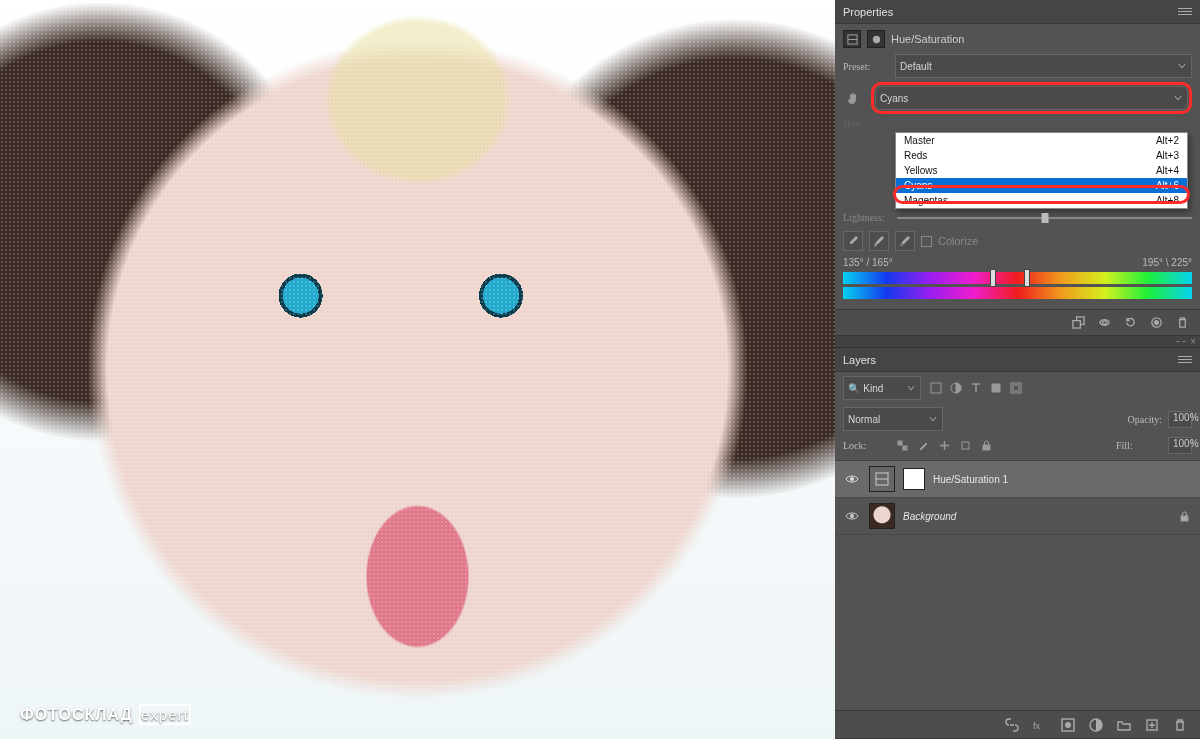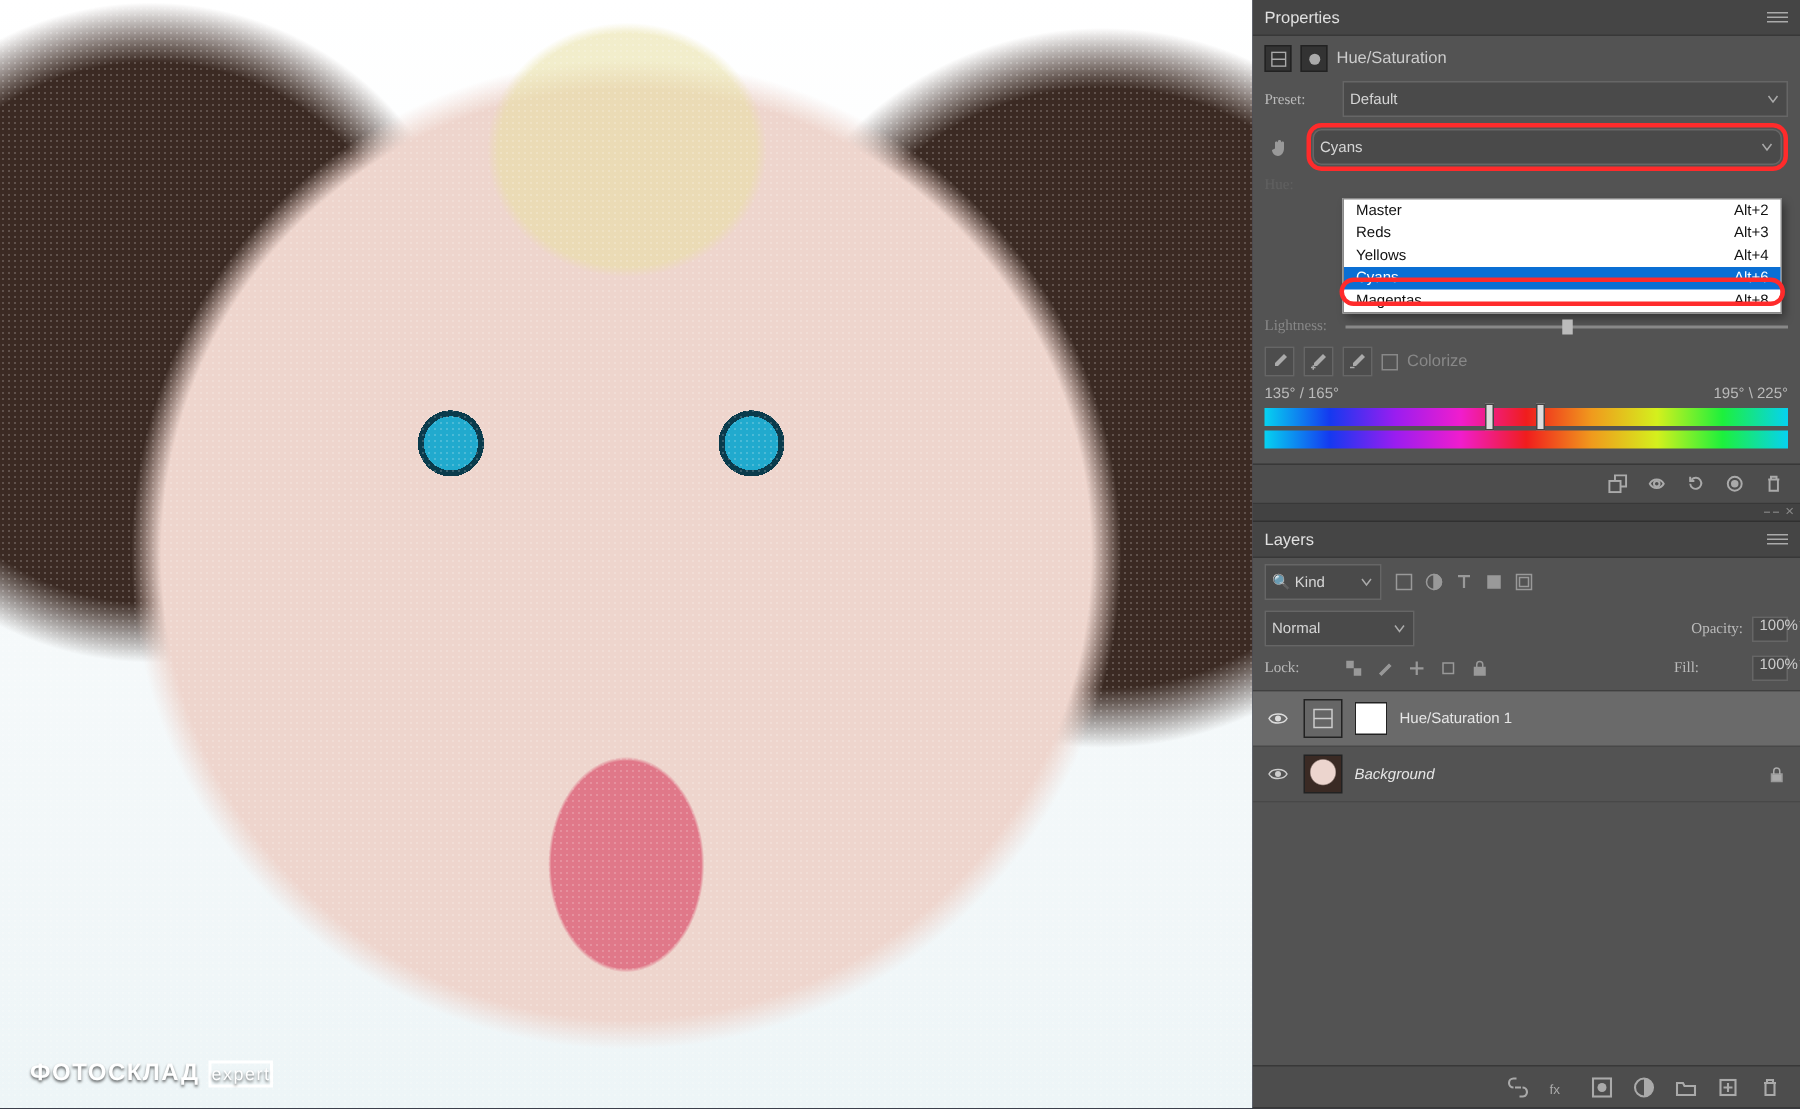--- a/index.html
+++ b/index.html
@@ -1,37 +1,37 @@
 <!DOCTYPE html>
 <html><head>
 <meta charset="utf-8">
 <style>
 * { box-sizing: border-box; margin: 0; padding: 0; font-family: "Segoe UI", Arial, sans-serif; }
 body { width: 1200px; height: 739px; display: flex; background: #424242; overflow: hidden; }
 
-.canvas { width: 835px; height: 739px; background: #0f172a; position: relative; overflow: hidden; }
+.canvas { width: 835px; height: 739px; background: #0369a1; position: relative; overflow: hidden; }
 .portrait {
   position:absolute; inset:0;
   background:
     radial-gradient(circle at 36% 40%, #2ba8c8 0 18px, #0e3a4a 18px 22px, transparent 22px),
     radial-gradient(circle at 60% 40%, #2ba8c8 0 18px, #0e3a4a 18px 22px, transparent 22px),
     radial-gradient(farthest-side at 50% 78%, #d97a8a 0 50px, transparent 52px),
     radial-gradient(circle at 50% 50%, #ecd5ce 0 310px, transparent 330px),
     radial-gradient(circle at 12% 30%, #3a2a24 0 180px, transparent 220px),
     radial-gradient(circle at 88% 35%, #3a2a24 0 200px, transparent 240px),
     linear-gradient(#fff,#eef5f7);
   filter: saturate(1.1);
 }
 .frost { position:absolute; inset:0; background-image:
   radial-gradient(rgba(255,255,255,.85) 1px, transparent 1px); background-size: 4px 4px; opacity:.22; }
 .hair-highlight { position:absolute; top:0; left:50%; width:220px; height:200px; transform:translateX(-50%);
   background: radial-gradient(ellipse at center, #e8e0a2 0 55%, transparent 60%); opacity:.55; }
 .watermark { position:absolute; bottom:14px; left:20px; color:#fff; font-weight:800; letter-spacing:1px;
   text-shadow:0 1px 2px rgba(0,0,0,.6); display:flex; align-items:center; gap:6px; }
-.watermark .box { border:2px solid #fff; padding:0 0; font-weight:500; font-size:12px; }
+.watermark .box { border:2px solid #fff; padding:0 0; font-weight:500; font-size:15px; }
 
 .sidebar { flex:1; display:flex; flex-direction:column; background:#535353; color:#ccc; font-size:11px; }
 
 .panel { background:#535353; border-bottom:1px solid #383838; }
 .panel-head { display:flex; align-items:center; height:24px; padding:0 8px; background:#454545;
   border-bottom:1px solid #383838; font-size:11px; color:#e0e0e0; }
 .panel-head .flyout { margin-left:auto; width:14px; height:14px; display:flex; flex-direction:column; gap:2px; justify-content:center; }
 .panel-head .flyout span { height:1px; background:#aaa; }
 
 .prop-body { padding:6px 8px 10px; position:relative; }

